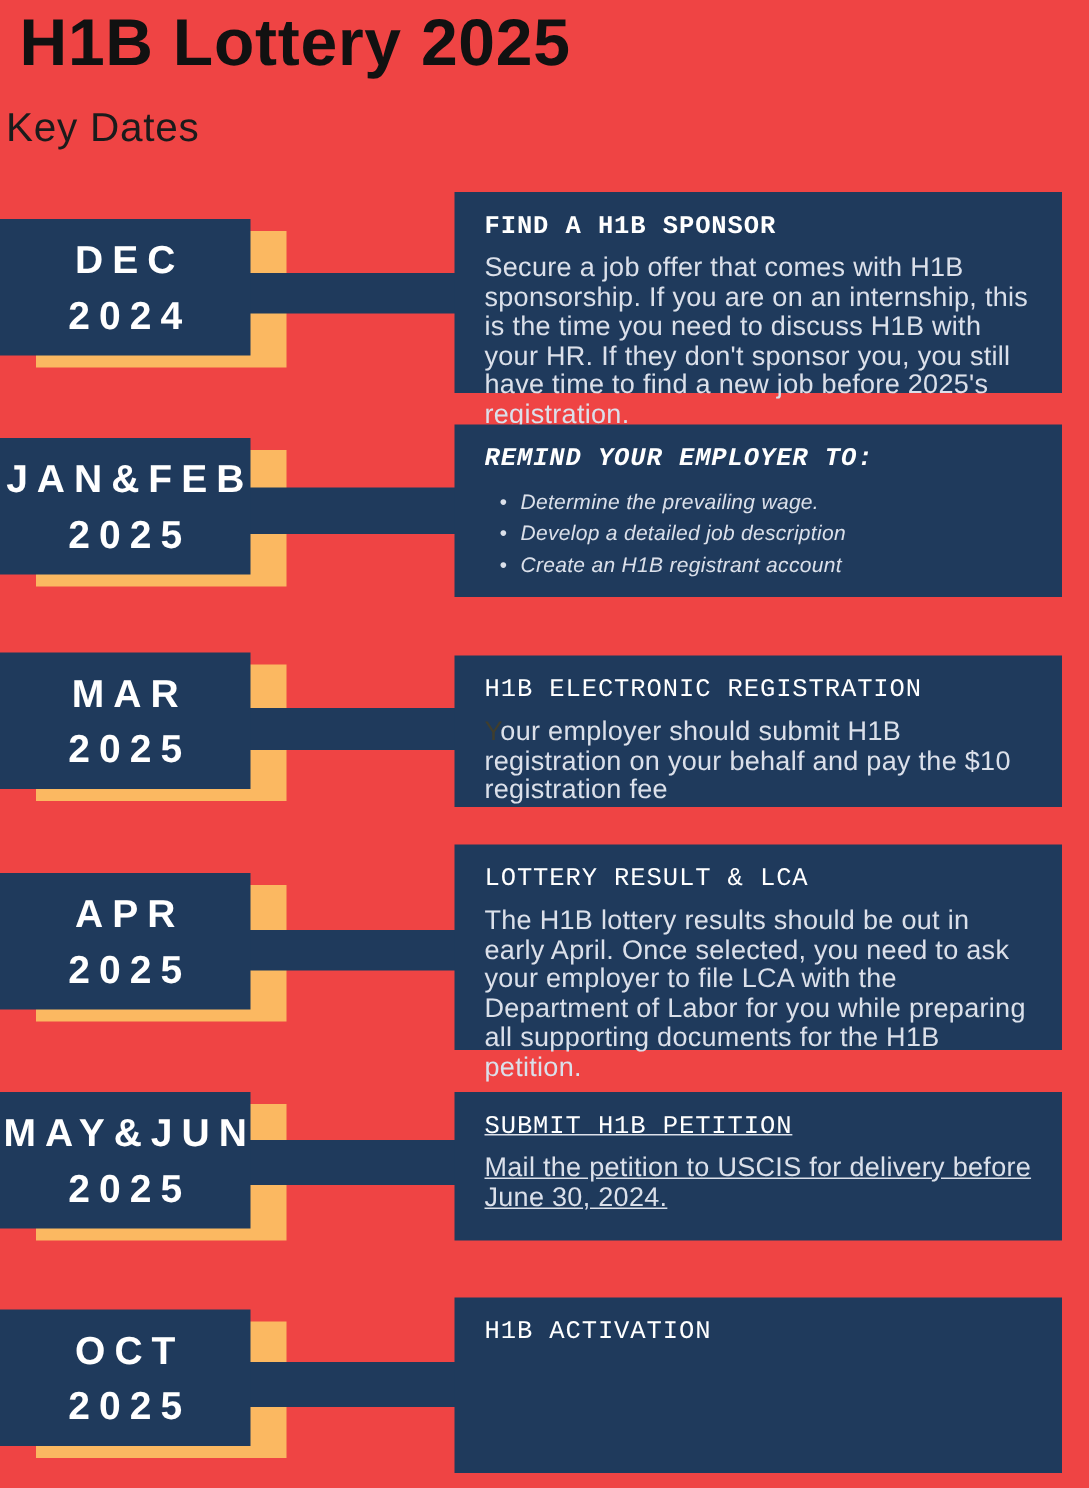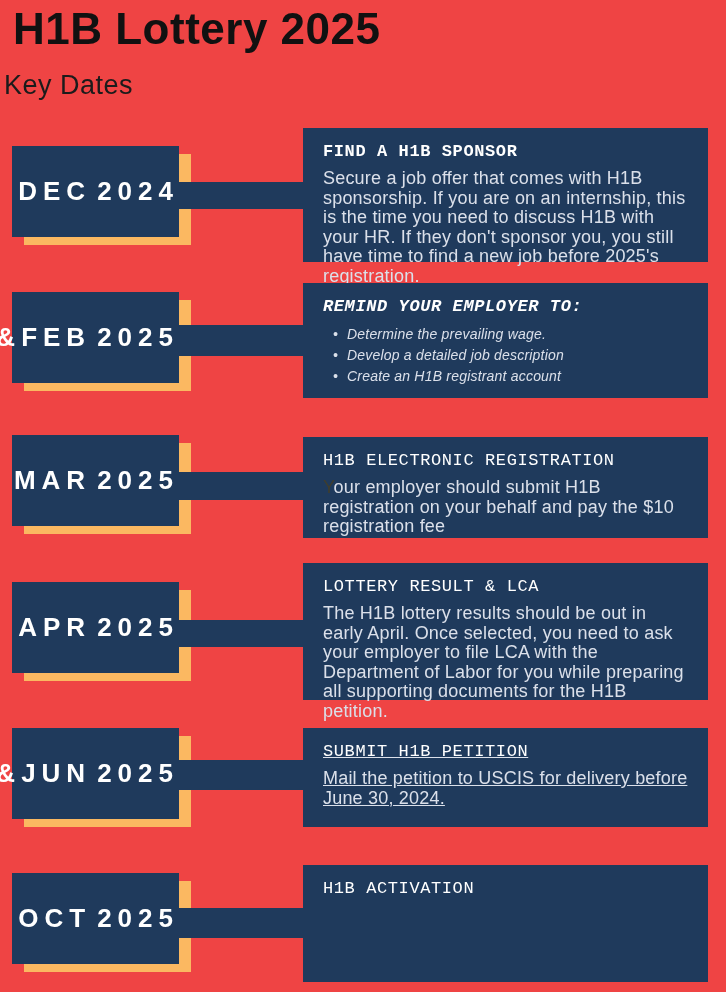--- a/index.html
+++ b/index.html
@@ -39,28 +39,28 @@
   }
   .connector {
     position: absolute;
     left: 120px;
     width: 210px;
     background: var(--navy, #1f3a5c);
     z-index: 2;
   }
   .date-box {
     position: absolute;
-    left: 12px;
+    left: 0;
     width: 167px;
     height: 91px;
     background: var(--navy, #1f3a5c);
     z-index: 3;
     display: flex;
-    flex-direction: row;
-    justify-content: flex-end;
+    flex-direction: column;
+    justify-content: center;
     align-items: center;
     color: #ffffff;
   }
   .date-line {
     font-size: 26px;
     font-weight: 800;
     letter-spacing: 6px;
     text-indent: 6px; 
     line-height: 37px;
     white-space: nowrap;

